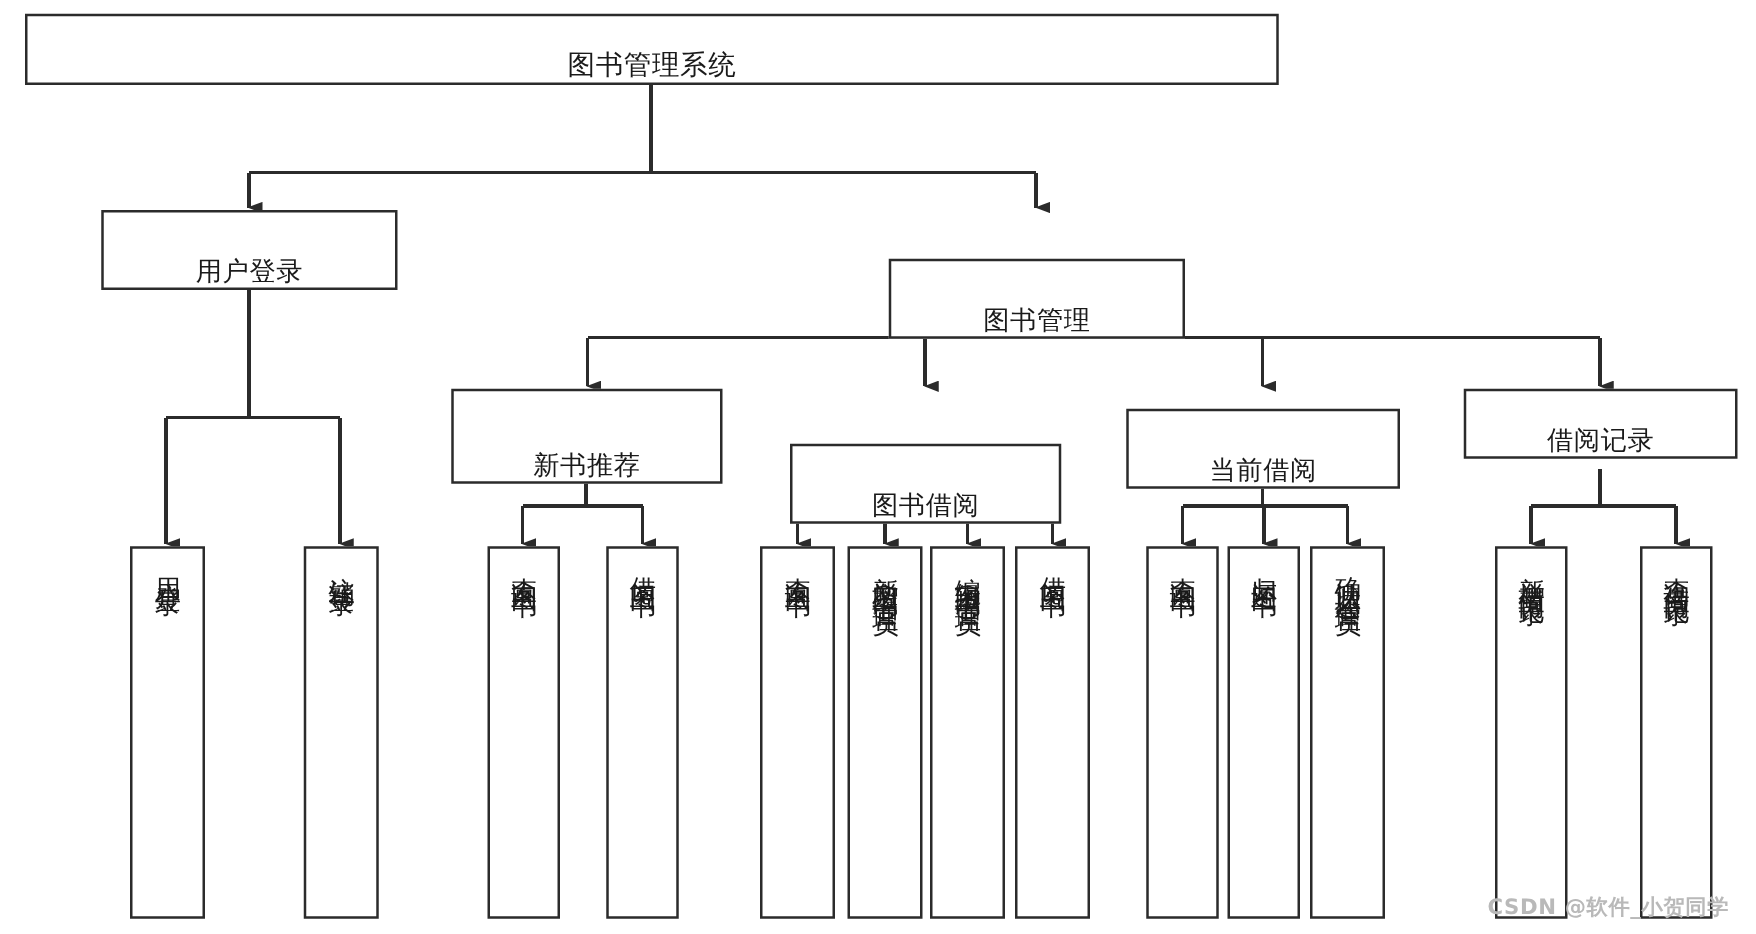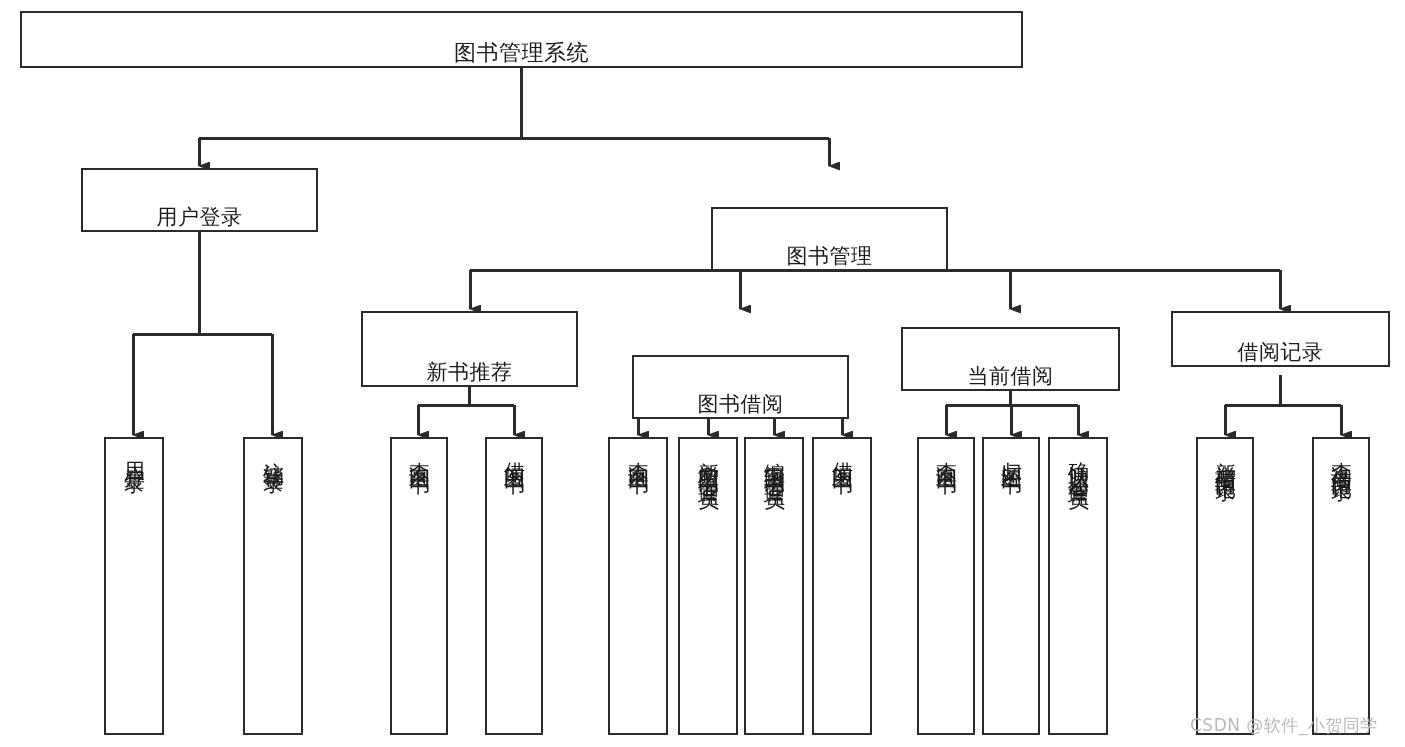--- a/index.html
+++ b/index.html
@@ -173,15 +173,15 @@
         <span class="node-label">确认归还（管理员）</span>
       </div>
       <div class="node vertical leaf" style="left: 1196px; top: 437px; width: 58px; height: 298px;">
         <span class="node-label">新增借阅记录</span>
       </div>
       <div class="node vertical leaf" style="left: 1312px; top: 437px; width: 58px; height: 298px;">
         <span class="node-label">查询借阅记录</span>
       </div>
     </div>
 
-  <div class="watermark" style="left:1190px; top:714px;">CSDN @软件_小贺同学</div>
+  <div class="watermark" style="left:1190px; top:714px;font-weight:bold;">CSDN @软件_小贺同学</div>
 
 </div>
 
 </body></html>

